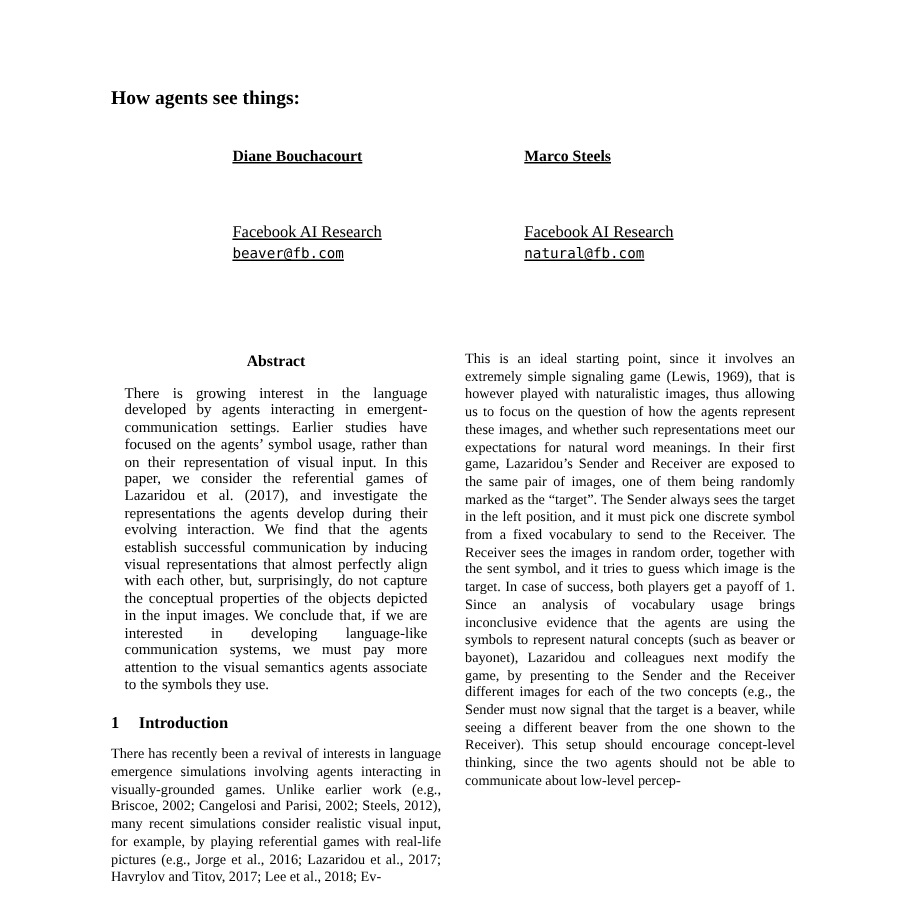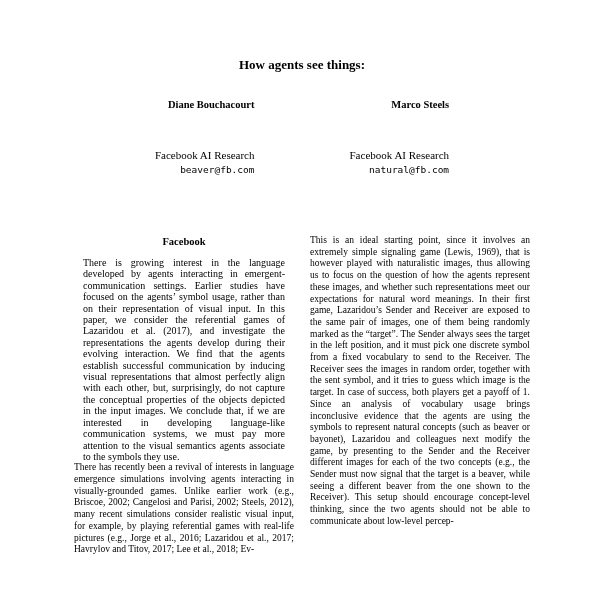--- a/index.html
+++ b/index.html
@@ -9,33 +9,34 @@
     height: 600px;
     margin: 0 auto;
     background: #ffffff;
     overflow: hidden;
     color: #000;
     font-family: "Liberation Serif", "DejaVu Serif", serif;
     position: relative;
   }
   .content { padding: 56px 70px 0 74px; }
 
-  .title-block { text-align: center; }
+  .title-block { text-align: left; }
   .title-line {
     font-weight: bold;
     font-size: 13px;
     line-height: 17px;
   }
 
   .authors {
     display: flex;
     justify-content: center;
     gap: 95px;
     margin-top: 24px;
-    text-align: right;
+    text-align: left;
+    text-decoration: underline;
   }
   .author-name { font-weight: bold; font-size: 10.5px; line-height: 15px; }
   .author-affil { font-size: 11px; line-height: 15px; margin-top: 36px; }
   .author-email {
     font-family: "DejaVu Sans Mono", "Liberation Mono", monospace;
     font-size: 9.5px;
     line-height: 14px;
   }
 
   .columns { display: flex; gap: 16px; margin-top: 58px; }
@@ -93,23 +94,26 @@
       <div class="author">
         <div class="author-name">Marco Steels</div>
         <div class="author-affil">Facebook AI Research</div>
         <div class="author-email">natural@fb.com</div>
       </div>
     </div>
 
     <div class="columns">
 
       <div class="col">
-        <div class="abstract-heading">Facebook</div>
+        <div class="abstract-heading">Abstract</div>
         <div class="abstract-text">There is growing interest in the language developed by agents interacting in emergent-communication settings. Earlier studies have focused on the agents’ symbol usage, rather than on their representation of visual input. In this paper, we consider the referential games of Lazaridou et al. (2017), and investigate the representations the agents develop during their evolving interaction. We find that the agents establish successful communication by inducing visual representations that almost perfectly align with each other, but, surprisingly, do not capture the conceptual properties of the objects depicted in the input images. We conclude that, if we are interested in developing language-like communication systems, we must pay more attention to the visual semantics agents associate to the symbols they use.</div>
 
+        <div class="section-heading">
+          <span class="sec-num">1</span><span>Introduction</span>
+        </div>
         <div class="body-text">There has recently been a revival of interests in language emergence simulations involving agents interacting in visually-grounded games. Unlike earlier work (e.g., Briscoe, 2002; Cangelosi and Parisi, 2002; Steels, 2012), many recent simulations consider realistic visual input, for example, by playing referential games with real-life pictures (e.g., Jorge et al., 2016; Lazaridou et al., 2017; Havrylov and Titov, 2017; Lee et al., 2018; Ev-</div>
       </div>
 
       <div class="col">
         <div class="body-text">This is an ideal starting point, since it involves an extremely simple signaling game (Lewis, 1969), that is however played with naturalistic images, thus allowing us to focus on the question of how the agents represent these images, and whether such representations meet our expectations for natural word meanings. In their first game, Lazaridou’s Sender and Receiver are exposed to the same pair of images, one of them being randomly marked as the “target”. The Sender always sees the target in the left position, and it must pick one discrete symbol from a fixed vocabulary to send to the Receiver. The Receiver sees the images in random order, together with the sent symbol, and it tries to guess which image is the target. In case of success, both players get a payoff of 1. Since an analysis of vocabulary usage brings inconclusive evidence that the agents are using the symbols to represent natural concepts (such as beaver or bayonet), Lazaridou and colleagues next modify the game, by presenting to the Sender and the Receiver different images for each of the two concepts (e.g., the Sender must now signal that the target is a beaver, while seeing a different beaver from the one shown to the Receiver). This setup should encourage concept-level thinking, since the two agents should not be able to communicate about low-level percep-</div>
       </div>
 
     </div>
   </div>
 </div>

